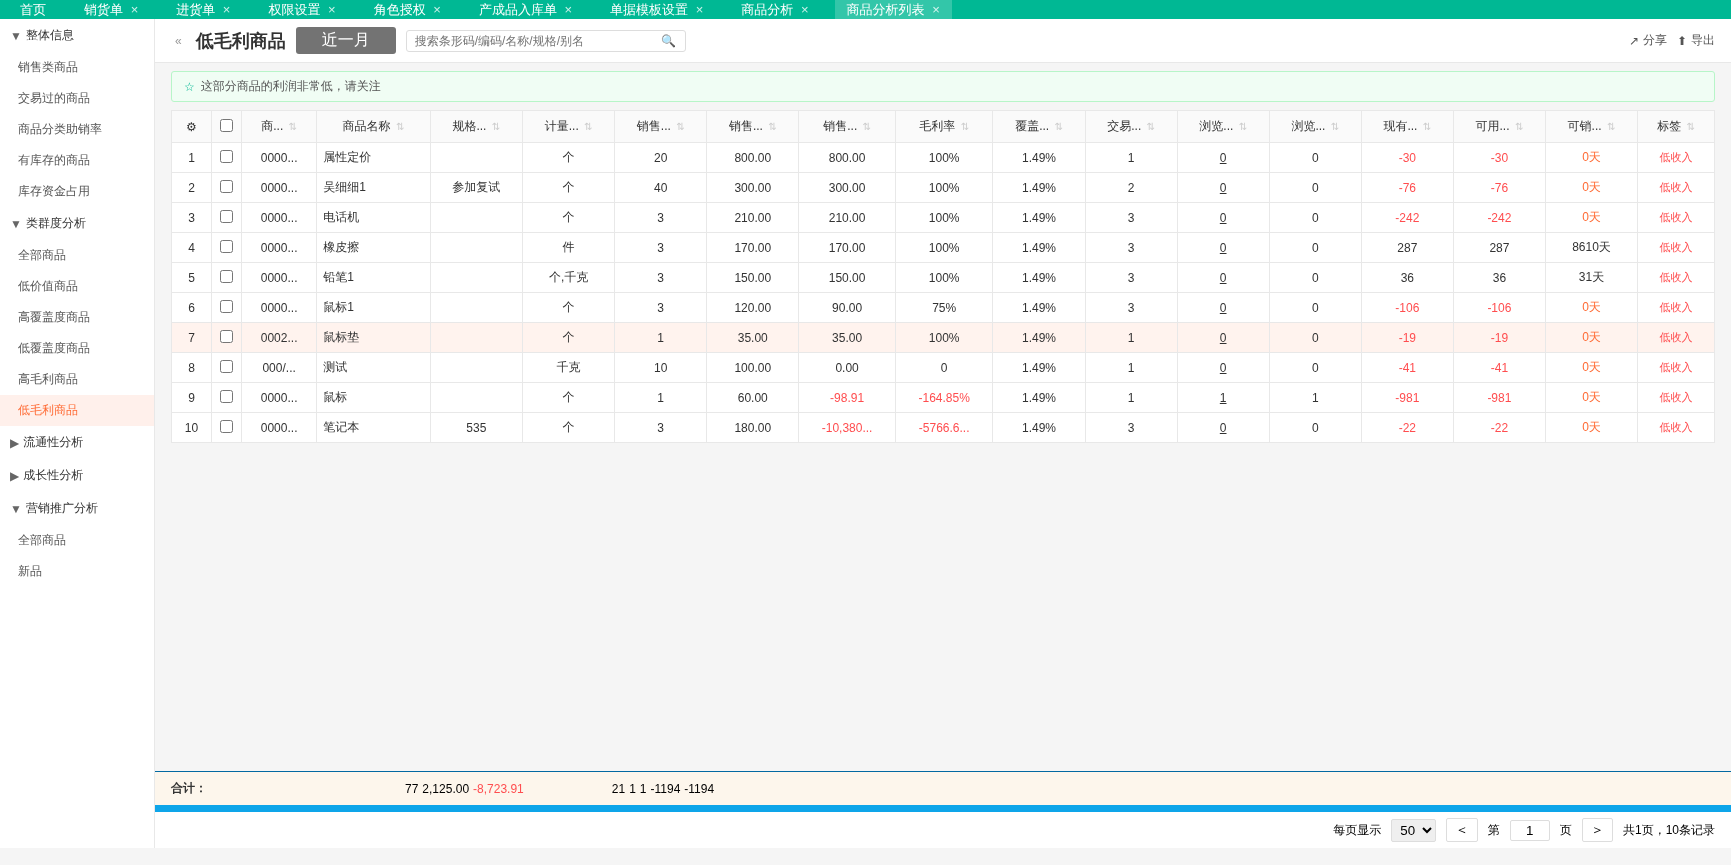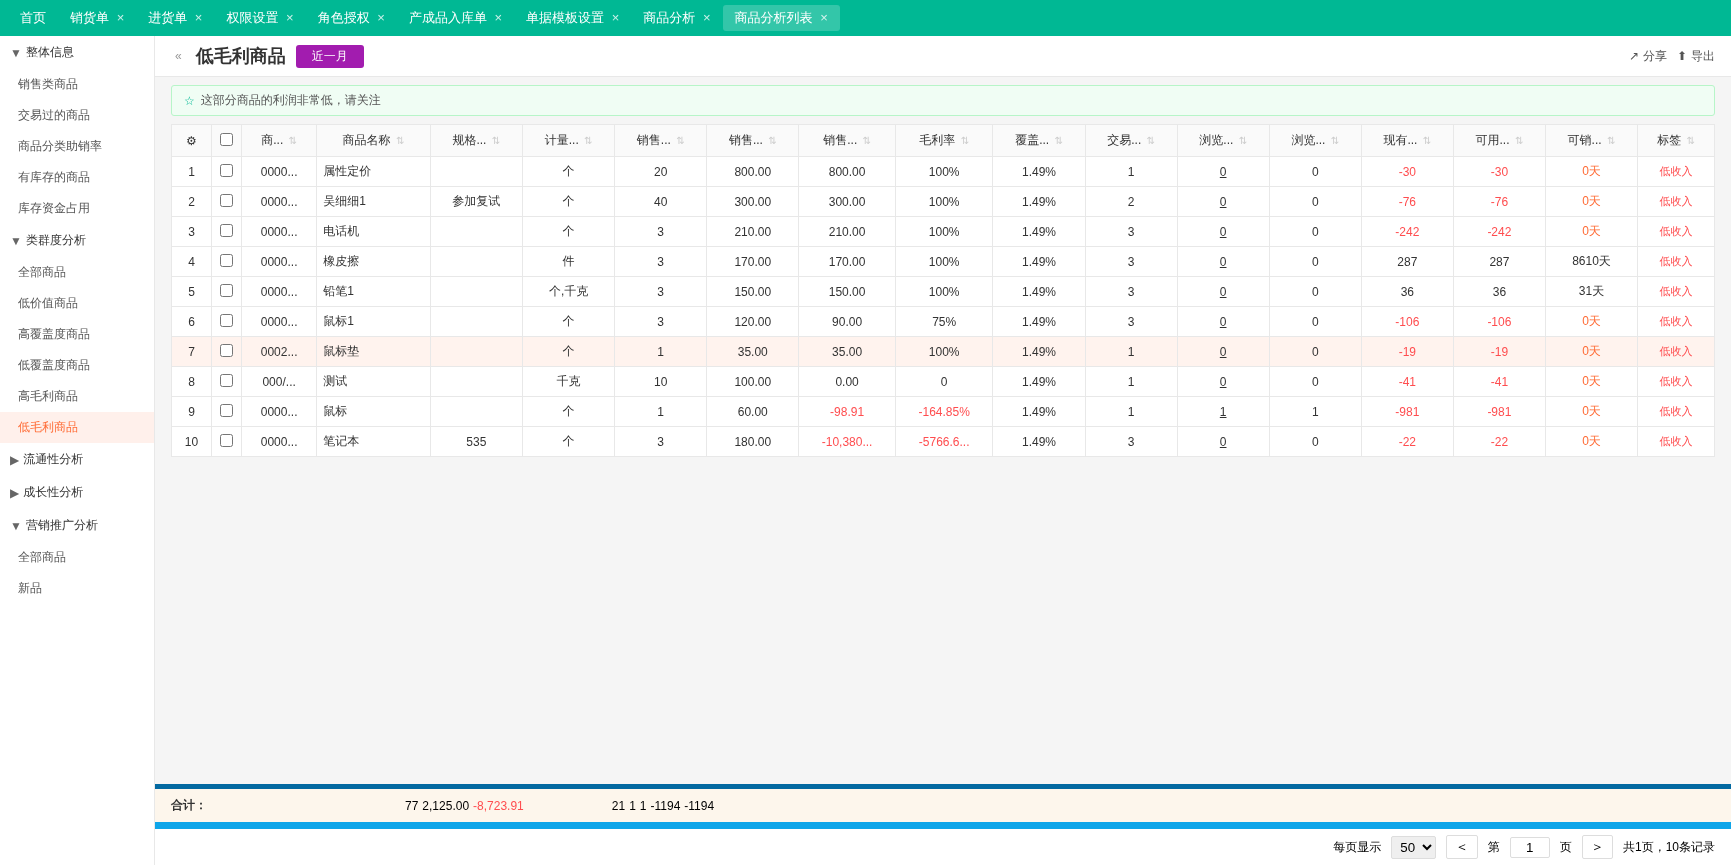--- a/index.html
+++ b/index.html
@@ -3,23 +3,23 @@
   <meta charset="utf-8">
   <style>
     * { box-sizing: border-box; margin: 0; padding: 0; }
     body { font-family: 'Microsoft YaHei', Arial, sans-serif; font-size: 12px; background: #f5f5f5; }
 
     
     .top-nav {
       background: #00b894;
       display: flex;
       align-items: center;
-      height: 36px;
+      height: 19px;
       padding: 0 8px;
-      gap: 0;
+      gap: 14px;
     }
     .nav-item {
       color: #fff;
       padding: 4px 12px;
       cursor: pointer;
       white-space: nowrap;
       border-radius: 3px;
       font-size: 13px;
     }
     .nav-item.active { background: rgba(255,255,255,0.2); }
@@ -73,27 +73,27 @@
       background: #fff;
       border-bottom: 1px solid #e8e8e8;
       gap: 10px;
     }
     .page-title {
       font-size: 18px;
       font-weight: bold;
       color: #333;
     }
     .date-filter-btn {
-      background: #a21caf;
+      background: #737373;
       color: #fff;
       border: none;
       border-radius: 3px;
-      padding: 3px 16px;
-      cursor: pointer;
-      font-size: 12px;
+      padding: 3px 26px;
+      cursor: pointer;
+      font-size: 16px;
     }
     .search-box {
       display: flex;
       align-items: center;
       border: 1px solid #ddd;
       border-radius: 3px;
       padding: 3px 8px;
       flex: 1;
       max-width: 280px;
     }
@@ -172,21 +172,21 @@
     tbody tr.highlighted td { background: #fff3ee; }
 
     .tag-red { color: #ff4d4f; font-size: 11px; }
     .val-red { color: #ff4d4f; }
     .val-orange { color: #ff6b35; }
     .underline-link { text-decoration: underline; cursor: pointer; }
 
     
     .table-footer {
       background: #fdf6ec;
-      border-top: 5px solid #0369a1;
+      border-top: 1px solid #0369a1;
       padding: 8px 16px;
       display: flex;
       align-items: center;
       gap: 10px;
       font-size: 12px;
     }
     .footer-label { color: #333; font-weight: bold; min-width: 40px; }
 
     
     .bottom-bar {
@@ -286,20 +286,24 @@
     <div class="sidebar-item">全部商品</div>
     <div class="sidebar-item">新品</div>
   </aside>
 
   <div class="content-area">
 
     <div class="page-header">
       <span class="collapse-btn">«</span>
       <h1 class="page-title">低毛利商品</h1>
       <button class="date-filter-btn">近一月</button>
+      <div class="search-box">
+        <input type="text" placeholder="搜索条形码/编码/名称/规格/别名" style="">
+        <span style="color:#999;">🔍</span>
+      </div>
       <div class="header-actions">
         <div class="header-btn">
           <span>↗</span>
           <span>分享</span>
         </div>
         <div class="header-btn">
           <span>⬆</span>
           <span>导出</span>
         </div>
       </div>

